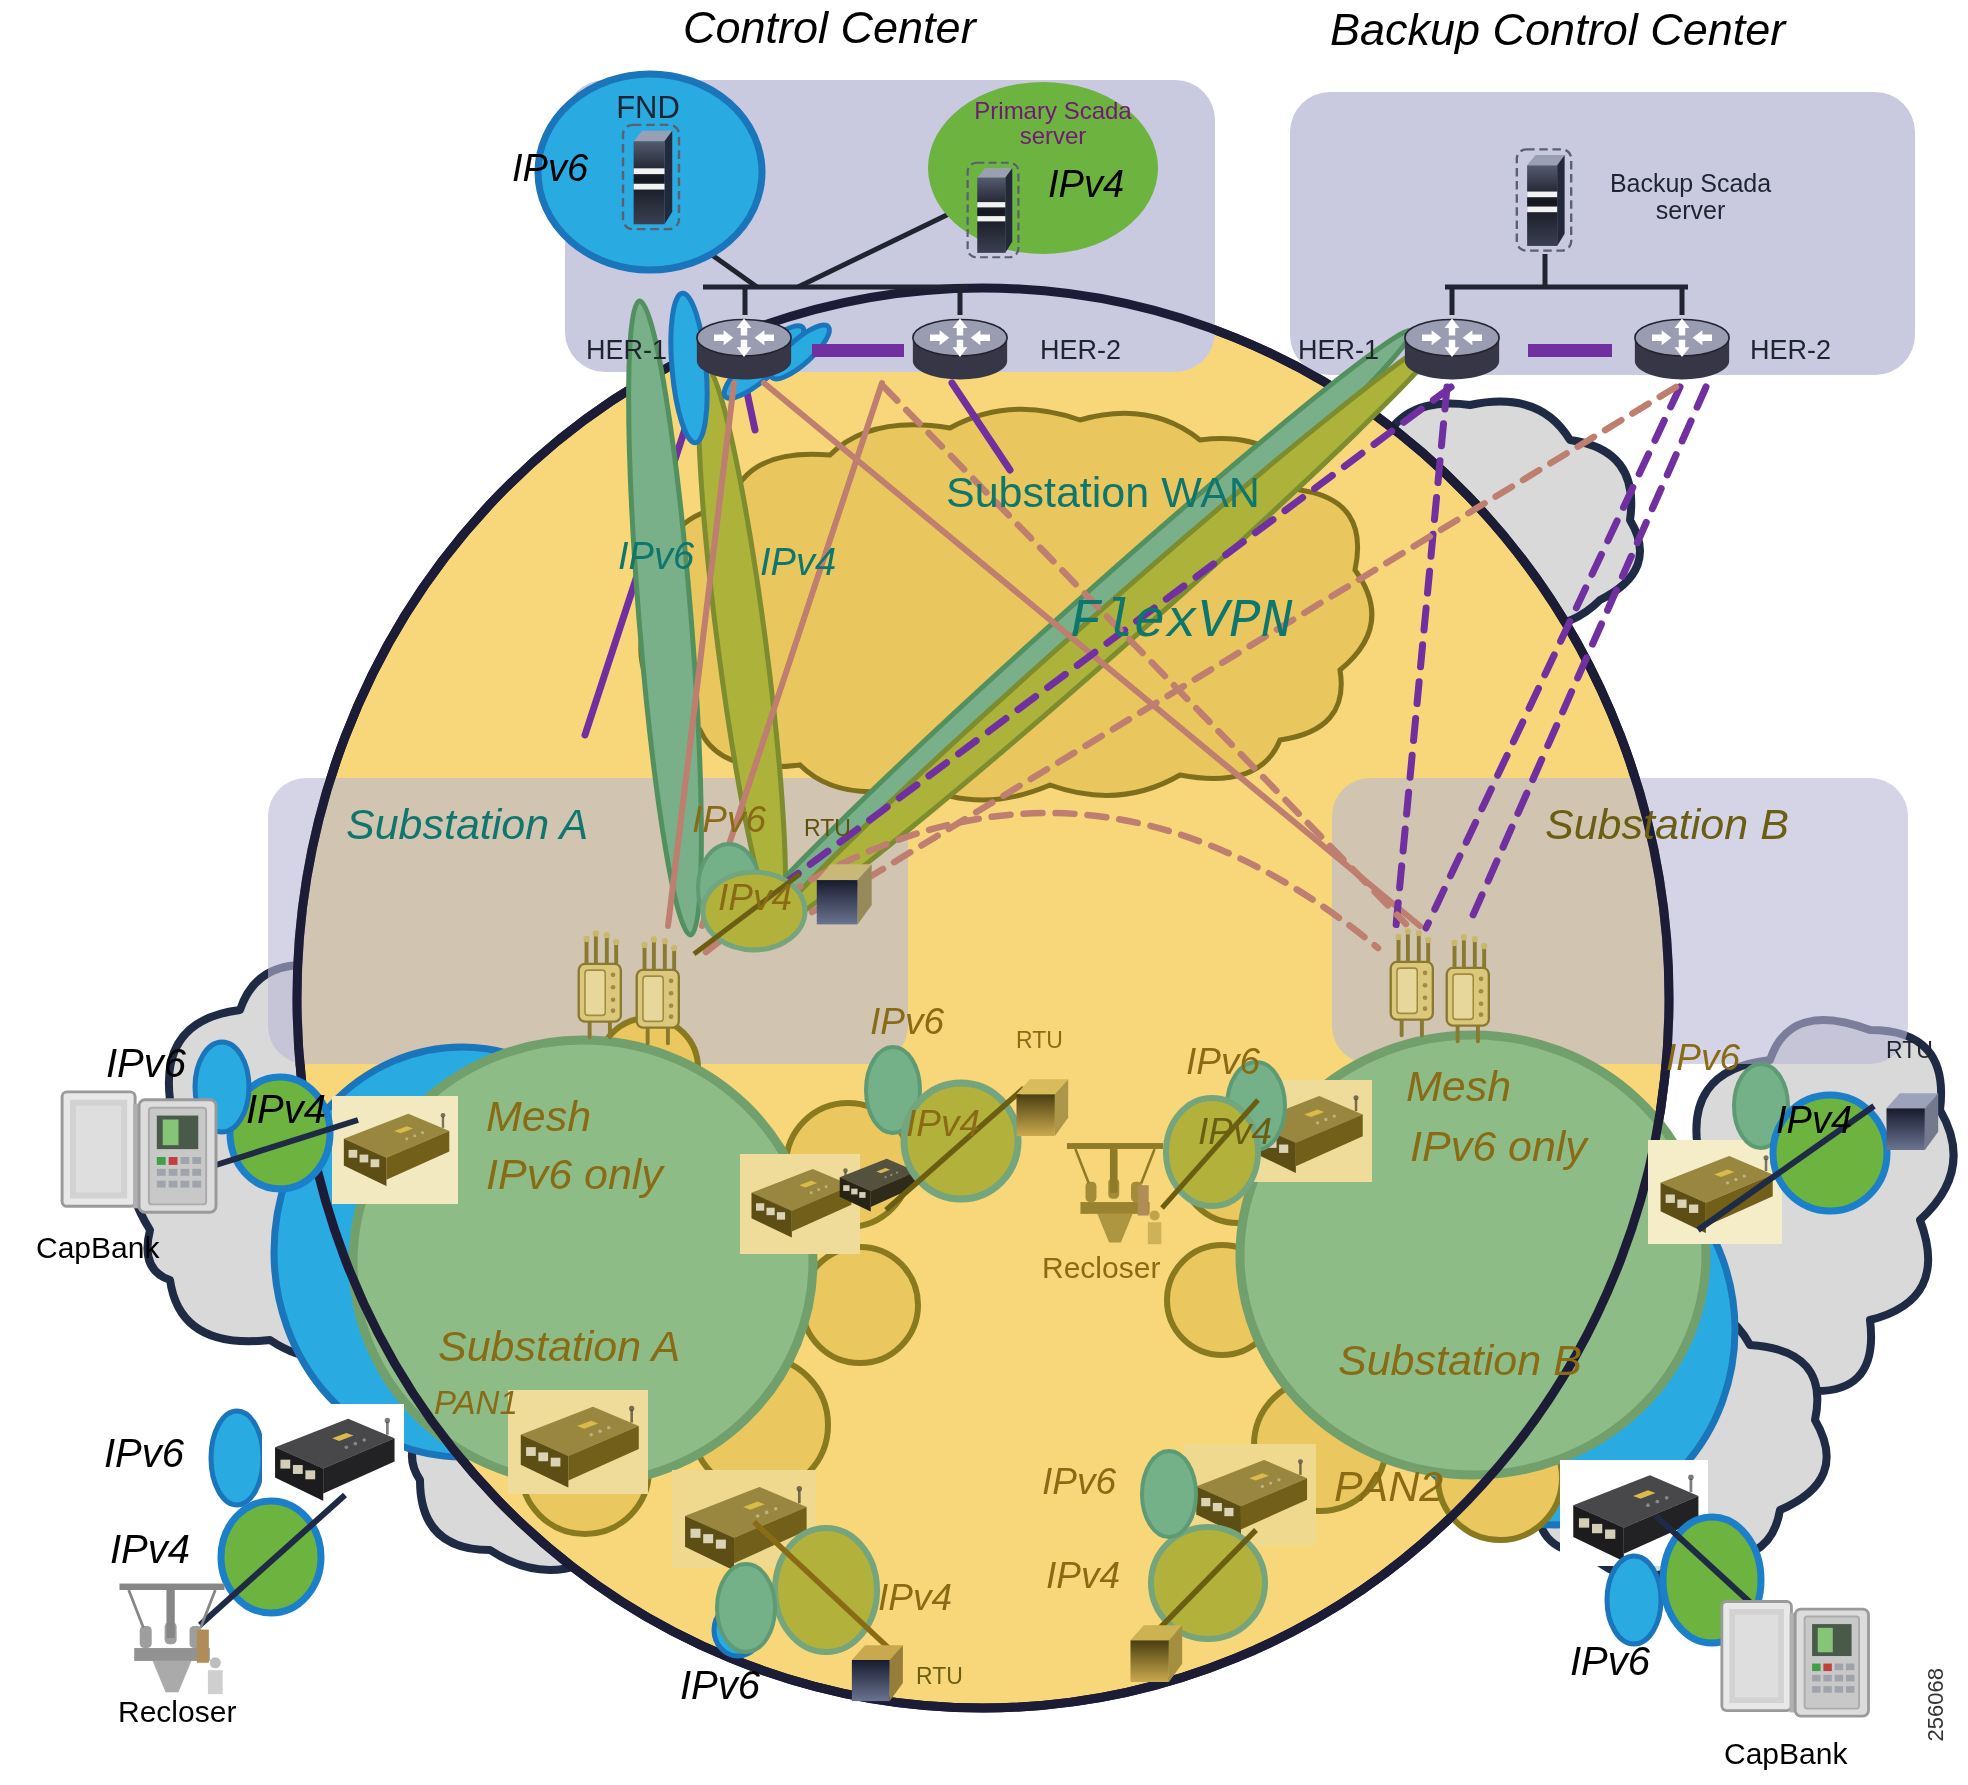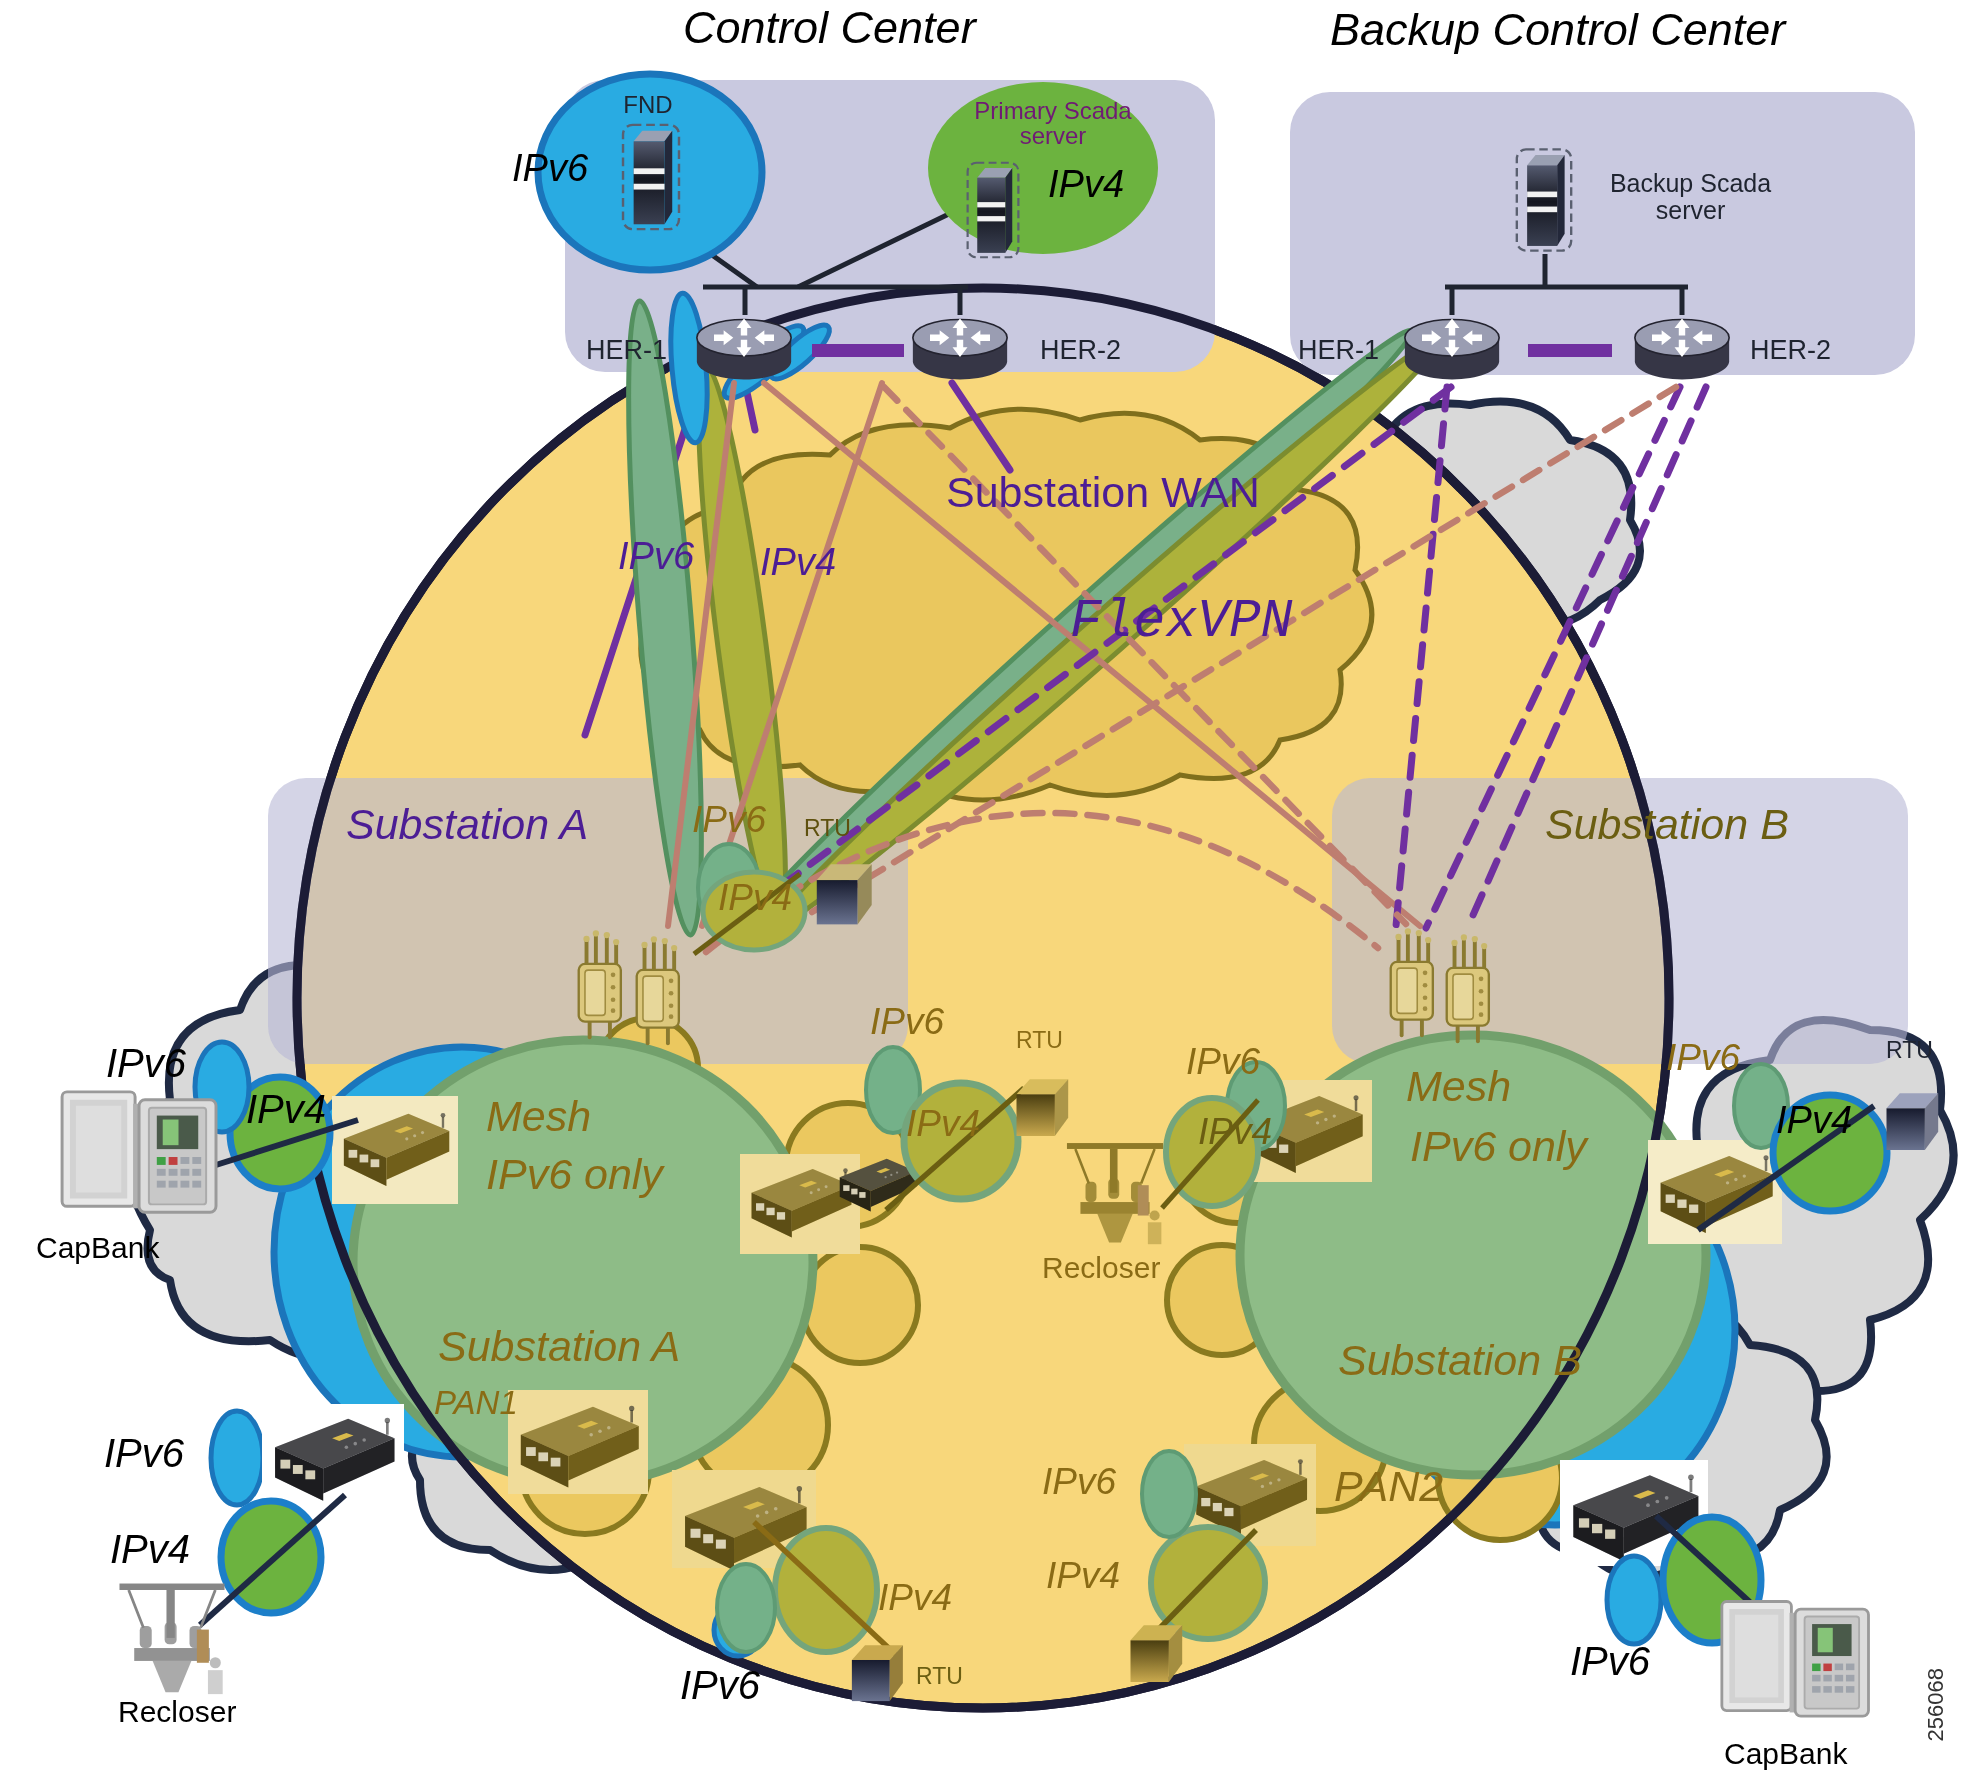--- a/index.html
+++ b/index.html
@@ -2,21 +2,21 @@
 <html><head>
 <meta charset="utf-8">
 <style>
   html,body{margin:0;padding:0;background:#fff;}
   .canvas{position:relative;width:1968px;height:1785px;overflow:hidden;background:#fff;
           font-family:"Liberation Sans",sans-serif;}
   .art{position:absolute;left:0;top:0;}
   .lbl{position:absolute;white-space:nowrap;line-height:1.06;color:#000;}
   .it{font-style:italic;}
   .olive{color:#8A6B15;}
-  .olive2{color:#4c1d95;}
+  .olive2{color:#0f766e;}
   .dolive{color:#6B5E12;}
   .navy{color:#1F2430;}
   .dgreen{color:#701a75;}
   .ctr{text-align:center;white-space:normal;}
   .fig{writing-mode:vertical-rl;transform:rotate(180deg);color:#333;}
 </style>
 </head>
 <body>
 
 <div class="canvas">
@@ -360,21 +360,21 @@
   <line x1="1545" y1="254" x2="1545" y2="287" stroke="#1F2430" stroke-width="5"></line>
   <use href="#sym-server" x="1514" y="146" width="60" height="108"></use>
   <rect x="1528" y="344" width="84" height="13" fill="#7030A0"></rect>
   <use href="#sym-router" x="1398" y="312" width="108" height="75"></use>
   <use href="#sym-router" x="1628" y="312" width="108" height="75"></use>
 </g>
 </svg>
 
 <div class="lbl it" style="left:683px;top:4px;font-size:45px;">Control Center</div>
 <div class="lbl it" style="left:1330px;top:6px;font-size:45px;">Backup Control Center</div>
-<div class="lbl navy ctr" style="left:598px;top:92px;width:100px;font-size:24px;">FND</div>
+<div class="lbl navy ctr" style="left:598px;top:92px;width:100px;font-size:31px;">FND</div>
 <div class="lbl it" style="left:512px;top:148px;font-size:38px;">IPv6</div>
 <div class="lbl dgreen ctr" style="left:938px;top:98px;width:230px;font-size:24px;">Primary Scada server</div>
 <div class="lbl it" style="left:1048px;top:164px;font-size:38px;">IPv4</div>
 <div class="lbl navy" style="left:586px;top:336px;font-size:27px;">HER-1</div>
 <div class="lbl navy" style="left:1040px;top:336px;font-size:27px;">HER-2</div>
 <div class="lbl navy ctr" style="left:1588px;top:170px;width:205px;font-size:25px;">Backup Scada server</div>
 <div class="lbl navy" style="left:1298px;top:336px;font-size:27px;">HER-1</div>
 <div class="lbl navy" style="left:1750px;top:336px;font-size:27px;">HER-2</div>
 <div class="lbl olive2" style="left:946px;top:470px;font-size:43px;">Substation WAN</div>
 <div class="lbl olive2 it" style="left:1070px;top:594px;font-size:53px;font-family:Liberation Mono, monospace;">FlexVPN</div>

